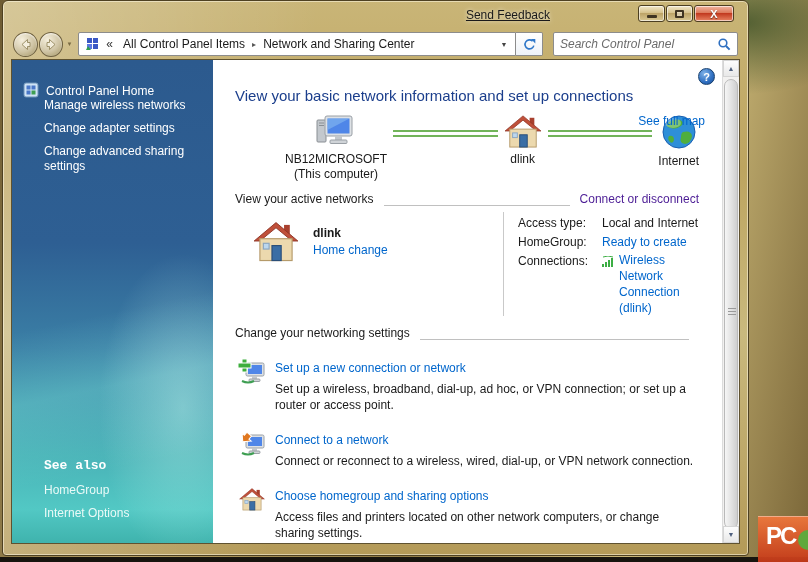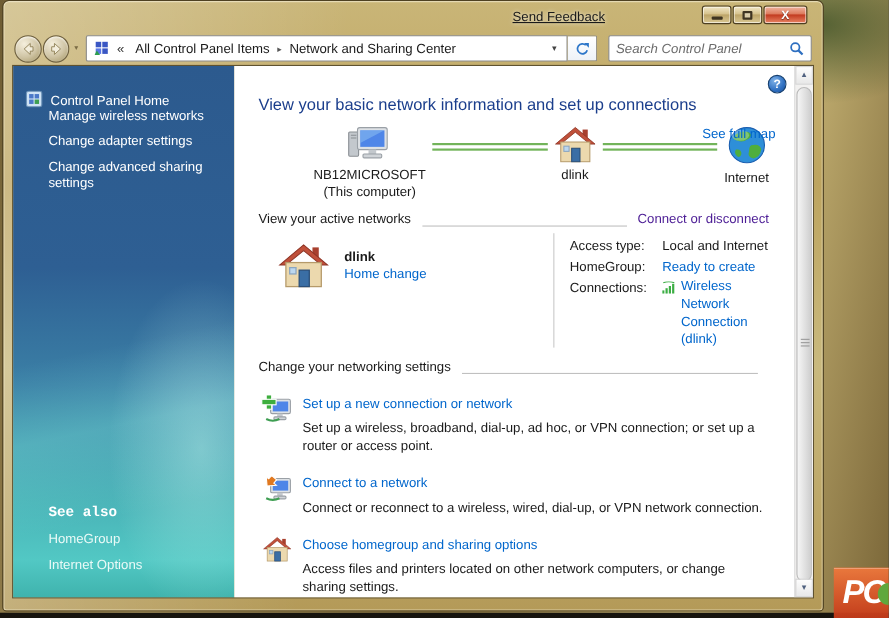--- a/index.html
+++ b/index.html
@@ -135,21 +135,21 @@
   .scroll-thumb { position:absolute; top:19px; left:1px; width:14px; height:450px; border-radius:7px;
     border:1px solid #b9b9b9; background:linear-gradient(90deg,#f6f6f6,#dfdfdf 60%,#cfcfcf); cursor:grab; }
   .thumb-grip { position:absolute; top:228px; left:3px; width:8px; }
   .thumb-grip div { height:1px; background:#9a9a9a; margin-bottom:2px; }
 
   
   .watermark { position:absolute; right:0; bottom:0; width:50px; height:46px; overflow:hidden;
     background:linear-gradient(180deg, rgba(240,120,60,.93), rgba(198,58,25,.95));
     box-shadow:inset 0 1px 0 rgba(255,255,255,.4); }
   .watermark .wm-text { position:absolute; left:8px; top:6px; color:#fff; font-weight:bold;
-    font-size:30px; letter-spacing:-2px; font-family:"Liberation Sans", sans-serif;font-style:italic; }
+    font-size:24px; letter-spacing:-2px; font-family:"Liberation Sans", sans-serif; }
   .watermark .wm-green { position:absolute; right:-10px; top:14px; width:20px; height:20px;
     border-radius:50%; background:#5fa83c; }
 
   a { text-decoration:none; }
 </style>
 </head>
 <body>
 
 <div class="desktop-bg"></div>
 

